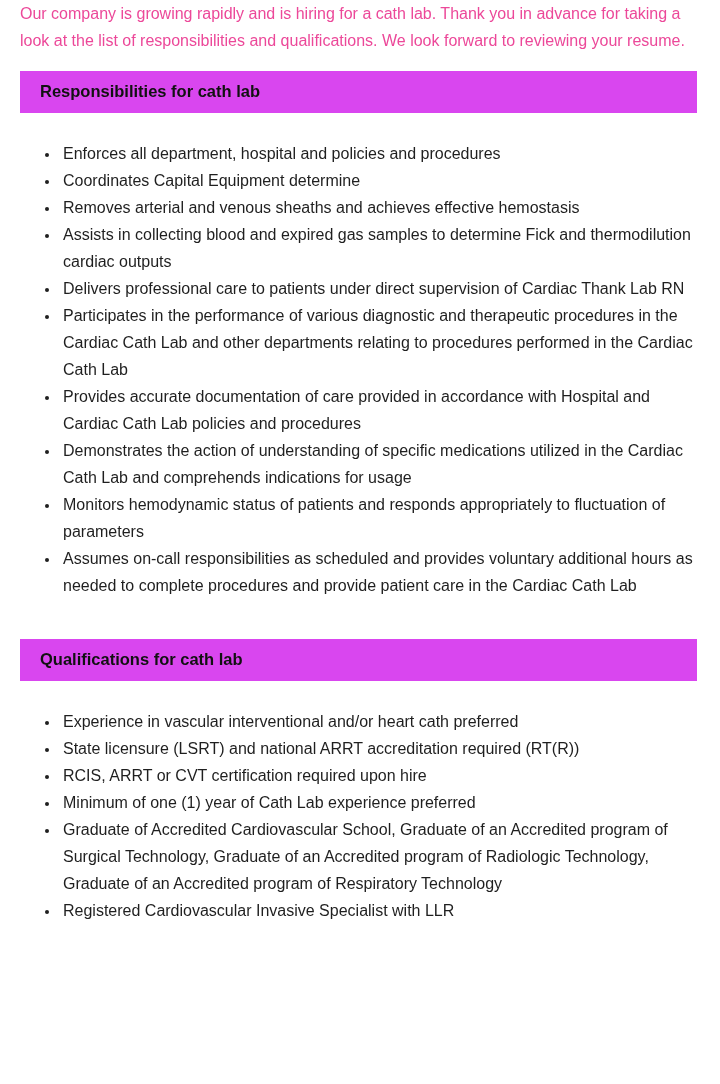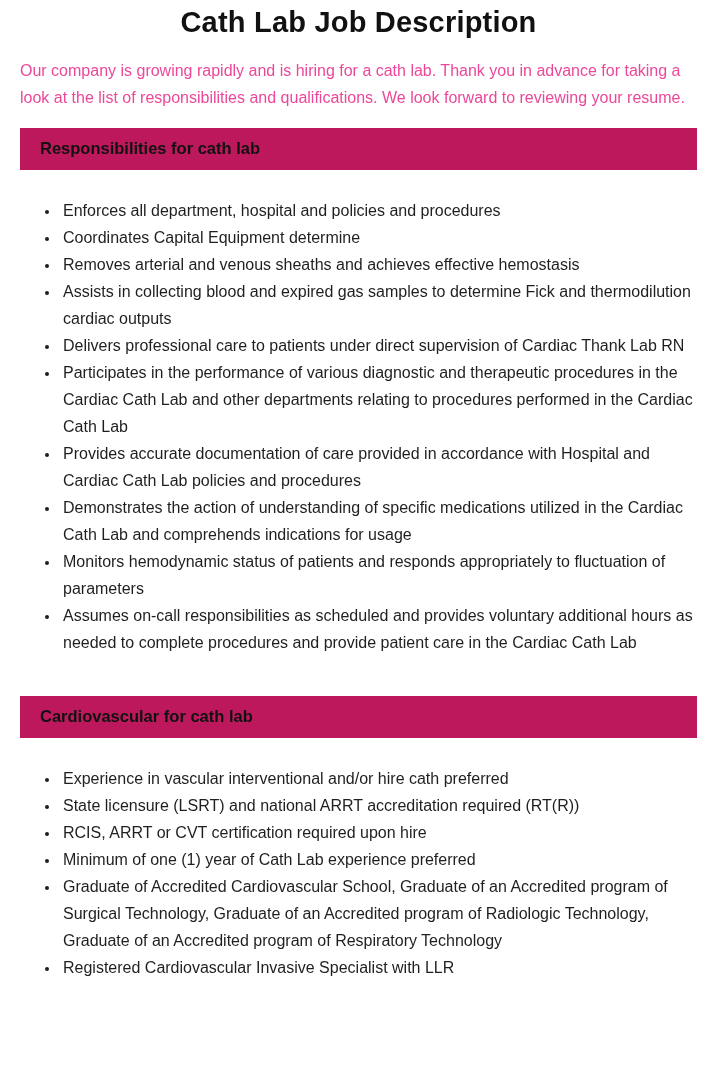--- a/index.html
+++ b/index.html
@@ -27,21 +27,21 @@
     letter-spacing: 0.2px;
     color: #111111;
   }
   .intro {
     font-size: 16px;
     line-height: 27px;
     margin: 0 0 17px 0;
     color: #ec4899;
   }
   .section-header {
-    background: #be185d;
+    background: #d946ef;
     font-size: 16.5px;
     font-weight: 700;
     color: #111111;
     padding: 11px 20px 12px 20px;
     margin: 0;
   }
   ul.bullet-list {
     margin: 0;
     padding: 27px 0 40px 40px;
     list-style: disc;
@@ -56,43 +56,42 @@
   ul.bullet-list li::marker {
     color: #1f1f1f;
     font-size: 14px;
   }
 </style>
 </head>
 <body>
 
 <div class="page">
 
-  <h1 class="doc-title">Cath Lab Job Description</h1>
 
   <p class="intro">Our company is growing rapidly and is hiring for a cath lab. Thank you in advance for taking a look at the list of responsibilities and qualifications. We look forward to reviewing your resume.</p>
 
   <div class="section-header">Responsibilities for cath lab</div>
 
   <ul class="bullet-list">
       <li>Enforces all department, hospital and policies and procedures</li>
       <li>Coordinates Capital Equipment determine</li>
       <li>Removes arterial and venous sheaths and achieves effective hemostasis</li>
       <li>Assists in collecting blood and expired gas samples to determine Fick and thermodilution cardiac outputs</li>
       <li>Delivers professional care to patients under direct supervision of Cardiac Thank Lab RN</li>
       <li>Participates in the performance of various diagnostic and therapeutic procedures in the Cardiac Cath Lab and other departments relating to procedures performed in the Cardiac Cath Lab</li>
       <li>Provides accurate documentation of care provided in accordance with Hospital and Cardiac Cath Lab policies and procedures</li>
       <li>Demonstrates the action of understanding of specific medications utilized in the Cardiac Cath Lab and comprehends indications for usage</li>
       <li>Monitors hemodynamic status of patients and responds appropriately to fluctuation of parameters</li>
       <li>Assumes on-call responsibilities as scheduled and provides voluntary additional hours as needed to complete procedures and provide patient care in the Cardiac Cath Lab</li>
     </ul>
 
-  <div class="section-header">Cardiovascular for cath lab</div>
+  <div class="section-header">Qualifications for cath lab</div>
 
   <ul class="bullet-list">
-      <li>Experience in vascular interventional and/or hire cath preferred</li>
+      <li>Experience in vascular interventional and/or heart cath preferred</li>
       <li>State licensure (LSRT) and national ARRT accreditation required (RT(R))</li>
       <li>RCIS, ARRT or CVT certification required upon hire</li>
       <li>Minimum of one (1) year of Cath Lab experience preferred</li>
       <li>Graduate of Accredited Cardiovascular School, Graduate of an Accredited program of Surgical Technology, Graduate of an Accredited program of Radiologic Technology, Graduate of an Accredited program of Respiratory Technology</li>
       <li>Registered Cardiovascular Invasive Specialist with LLR</li>
     </ul>
 
 </div>
 
 </body></html>

